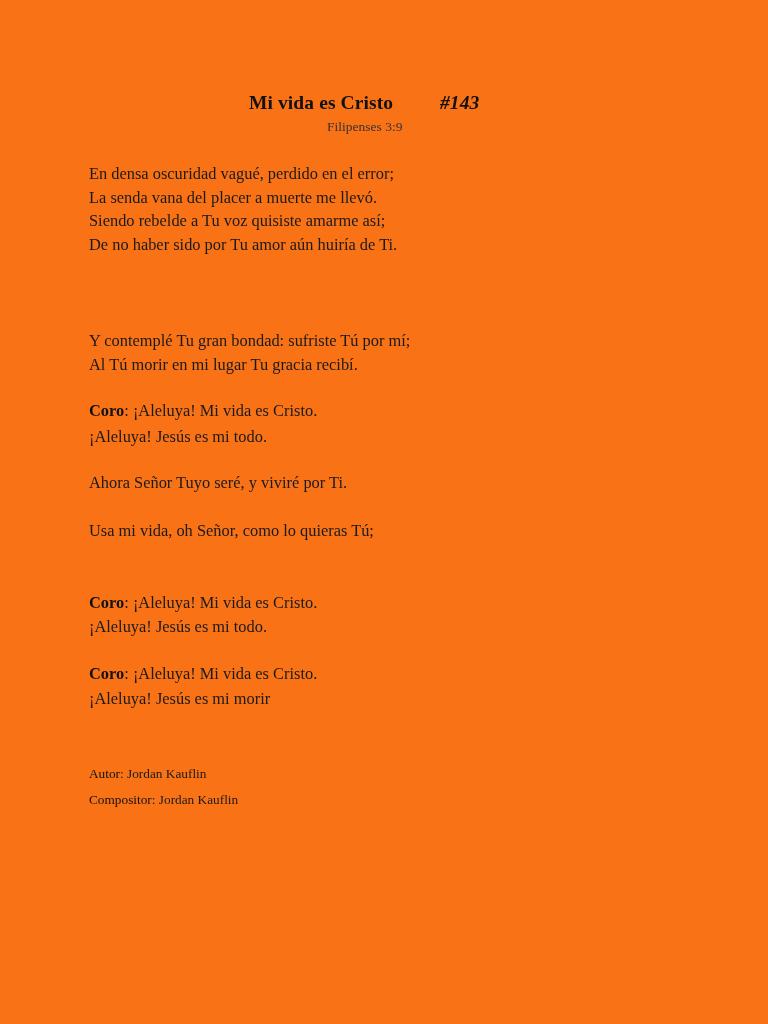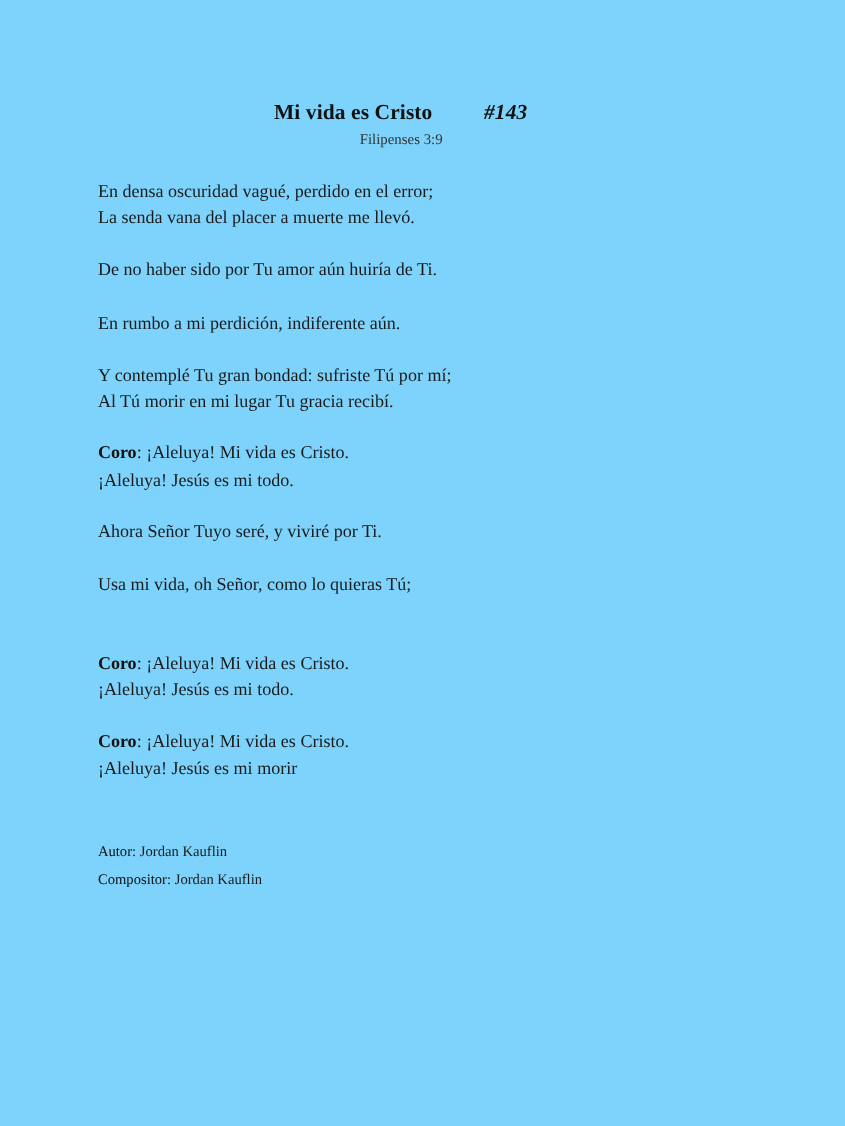--- a/index.html
+++ b/index.html
@@ -14,21 +14,21 @@
       overflow: hidden;
       font-family: "Liberation Serif", "DejaVu Serif", serif;
       color: #1a1a1a;
     }
     .page {
       position: absolute;
       left: 0;
       top: 0;
       width: 768px;
       height: 1024px;
-      background: #7dd3fc;
+      background: #f97316;
     }
     .title-row {
       position: absolute;
       top: 92px;
       left: 249px;
       font-size: 19.5px;
       font-weight: bold;
       color: #111;
       white-space: nowrap;
       letter-spacing: 0.1px;
@@ -78,23 +78,23 @@
 
   <div class="title-row">
     <span>Mi vida es Cristo</span>
     <span class="number">#143</span>
   </div>
 
   <div class="subtitle">Filipenses 3:9</div>
 
   <div class="line" style="top:164px">En densa oscuridad vagué, perdido en el error;</div>
   <div class="line" style="top:188px">La senda vana del placer a muerte me llevó.</div>
+  <div class="line" style="top:211px">Siendo rebelde a Tu voz quisiste amarme así;</div>
   <div class="line" style="top:235px">De no haber sido por Tu amor aún huiría de Ti.</div>
 
-  <div class="line" style="top:284px">En rumbo a mi perdición, indiferente aún.</div>
   <div class="line" style="top:331px">Y contemplé Tu gran bondad: sufriste Tú por mí;</div>
   <div class="line" style="top:355px">Al Tú morir en mi lugar Tu gracia recibí.</div>
 
   <div class="line" style="top:401px"><b>Coro</b><span>:</span><span> ¡Aleluya! Mi vida es Cristo.</span></div>
   <div class="line" style="top:427px">¡Aleluya! Jesús es mi todo.</div>
 
   <div class="line" style="top:473px">Ahora Señor Tuyo seré, y viviré por Ti.</div>
   <div class="line" style="top:521px">Usa mi vida, oh Señor, como lo quieras Tú;</div>
 
   <div class="line" style="top:593px"><b>Coro</b><span>:</span><span> ¡Aleluya! Mi vida es Cristo.</span></div>

